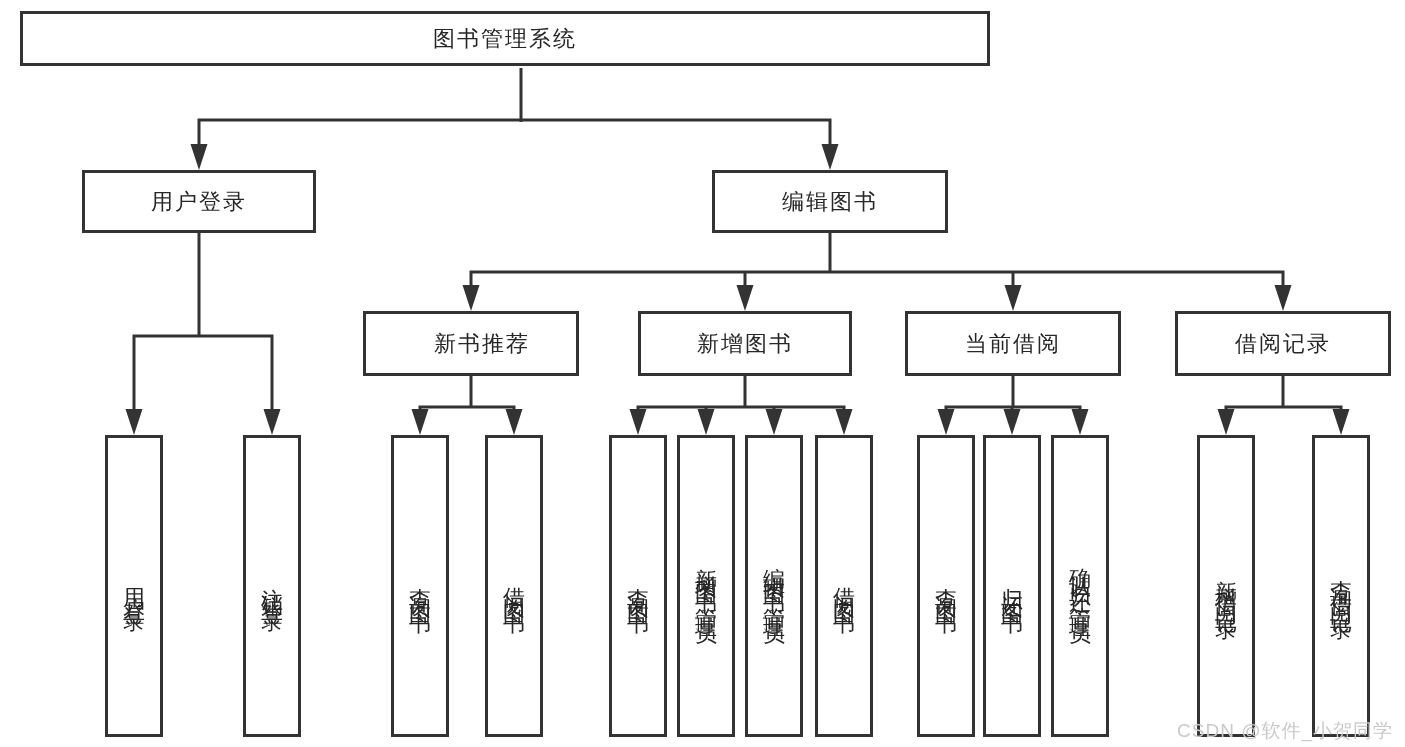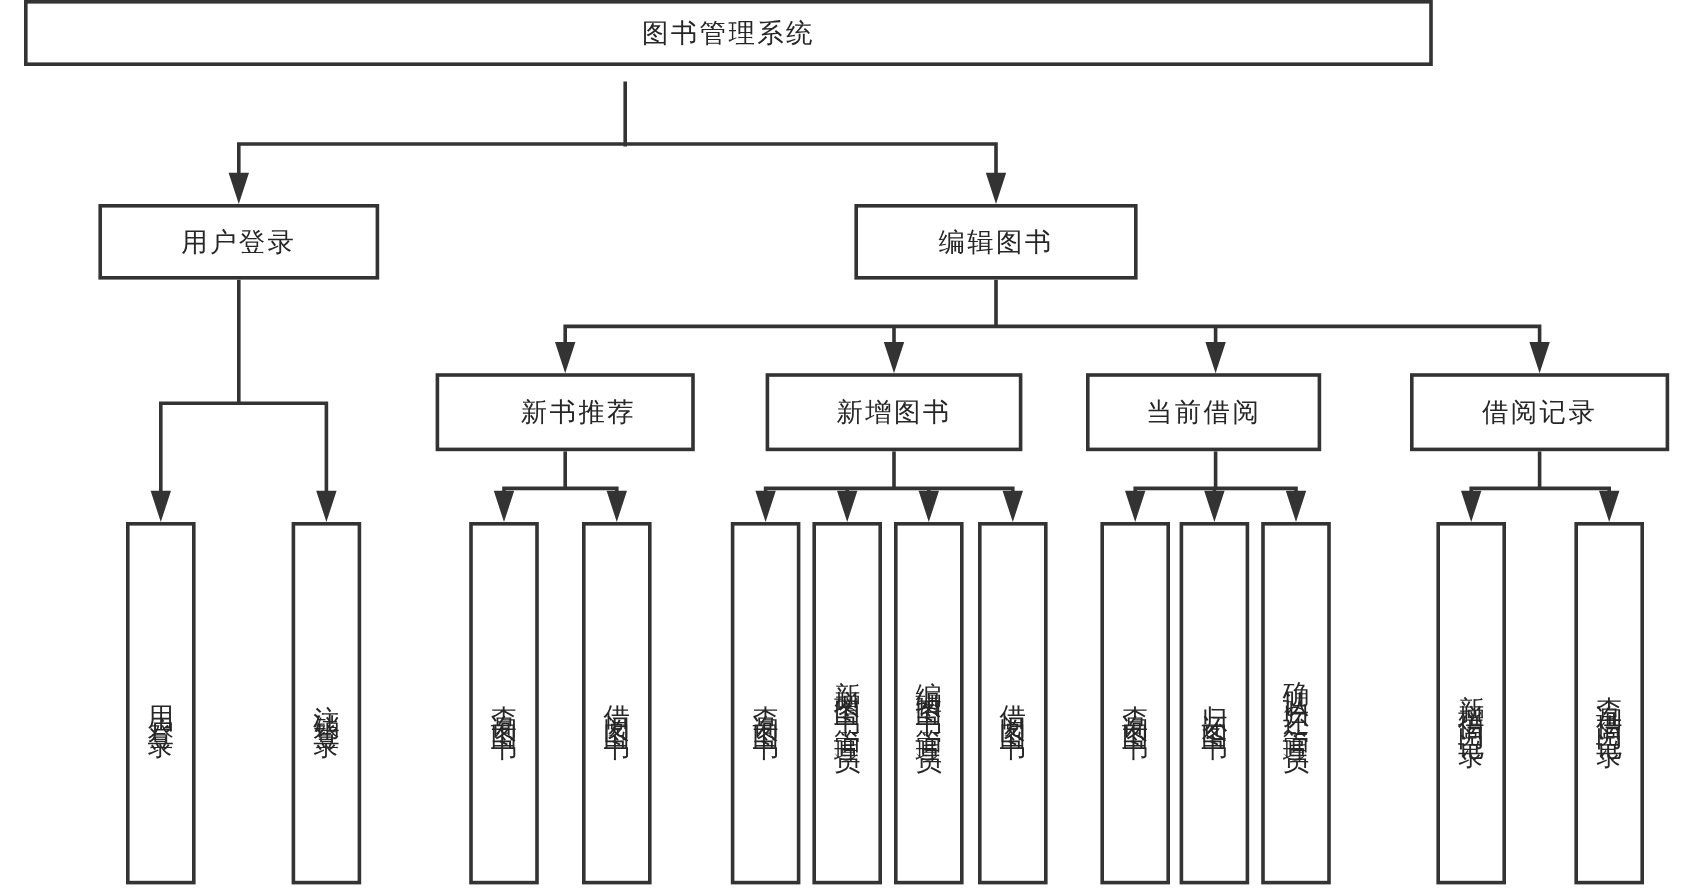--- a/index.html
+++ b/index.html
@@ -41,26 +41,26 @@
   .vlabel {
     writing-mode: vertical-lr;
     text-orientation: mixed;
     font-size: 22px;
     line-height: 1;
     letter-spacing: 8px;
     color: #262626;
     white-space: nowrap;
   }
   
-  .n-root           { left: 20px;   top: 0;  width: 1174px; height: 55px; }
+  .n-root           { left: 20px;   top: 11px;  width: 970px; height: 55px; }
   .n-user-login     { left: 82px;   top: 170px; width: 234px;  height: 63px; }
   .n-book-mgmt      { left: 712px;  top: 170px; width: 236px;  height: 63px; }
   .n-new-book-rec   { left: 363px;  top: 311px; width: 216px;  height: 65px; padding-left: 22px; }
   .n-book-borrow    { left: 638px;  top: 311px; width: 214px;  height: 65px; }
-  .n-current-borrow { left: 905px;  top: 311px; width: 196px;  height: 65px; }
+  .n-current-borrow { left: 905px;  top: 311px; width: 216px;  height: 65px; }
   .n-borrow-record  { left: 1175px; top: 311px; width: 216px;  height: 65px; }
   .leaf { top: 435px; width: 58px; height: 302px; }
   .l-user-login        { left: 105px; }
   .l-logout            { left: 243px; }
   .l-query-book-1      { left: 391px; }
   .l-borrow-book-1     { left: 485px; }
   .l-query-book-2      { left: 609px; }
   .l-add-book          { left: 677px; }
   .l-edit-book         { left: 745px; }
   .l-borrow-book-2     { left: 815px; }
@@ -201,14 +201,15 @@
     <span class="vlabel">确认归还（管理员）</span>
   </div>
 
   <div class="box leaf l-add-borrow-rec">
     <span class="vlabel">新增借阅记录</span>
   </div>
   <div class="box leaf l-query-borrow-rec">
     <span class="vlabel">查询借阅记录</span>
   </div>
 
+  <div id="watermark">CSDN @软件_小贺同学</div>
 
 </div>
 
 </body></html>

